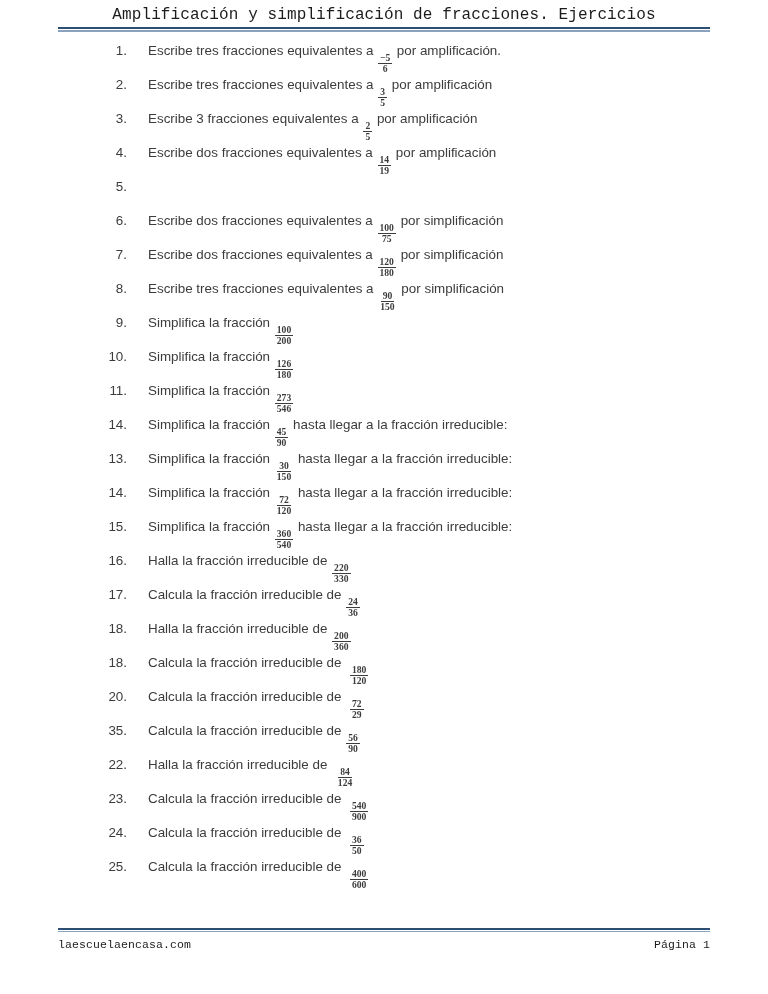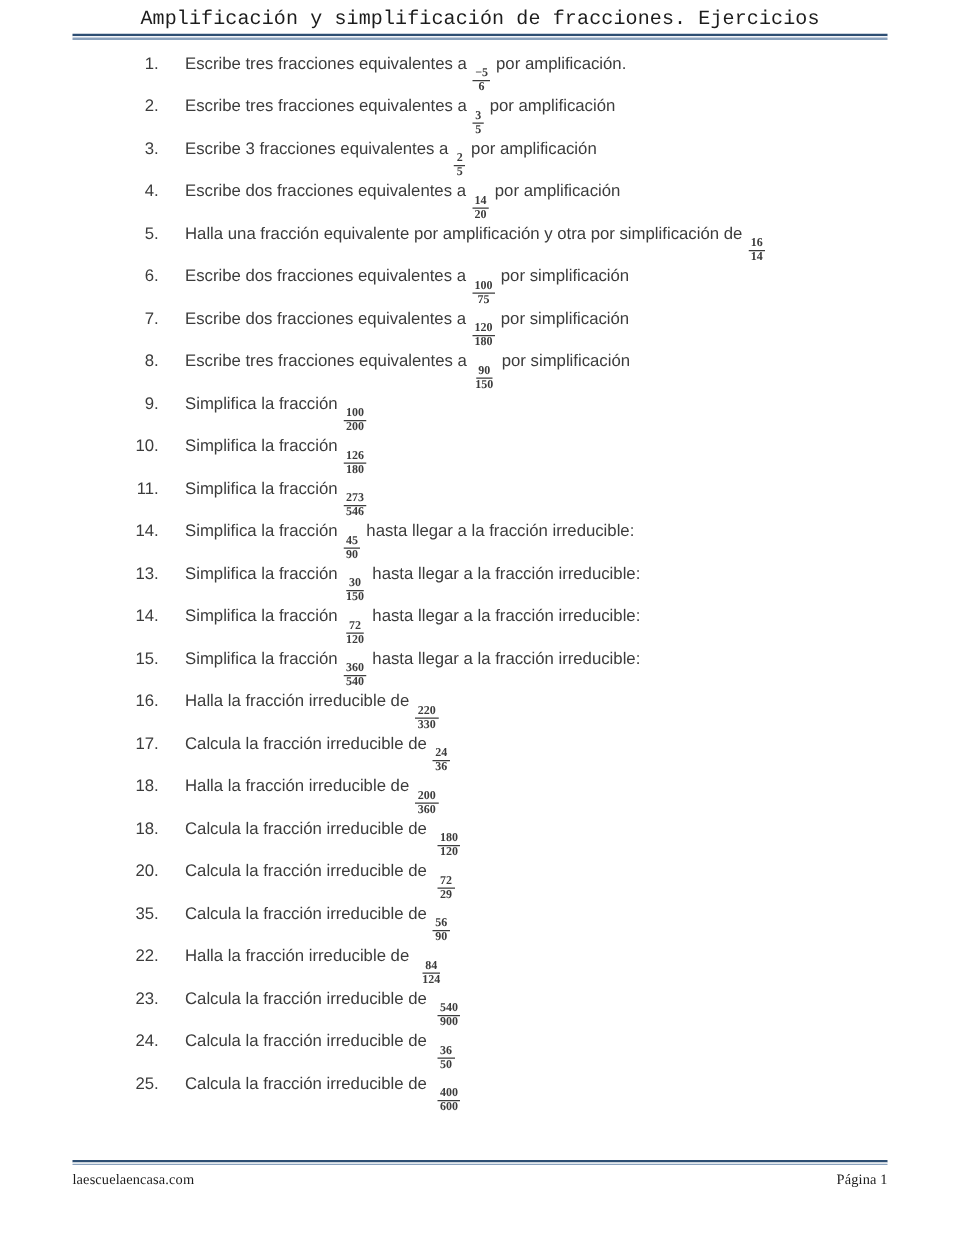--- a/index.html
+++ b/index.html
@@ -145,21 +145,21 @@
   }
   .footer-rule .rule-thin {
     height: 1px;
     background: #8ba2bd;
   }
   .footer-row {
     display: flex;
     justify-content: space-between;
     align-items: baseline;
     padding-top: 6px;
-    font-family: Liberation Serif, serif;
+    font-family: Liberation Mono, monospace;
     font-size: 11.5px;
     color: #1c1c1c;
   }
   .footer-site { letter-spacing: 0.1px; }
   .footer-page { letter-spacing: 0.1px; }
 </style>
 </head>
 <body>
 
 <div class="page">
@@ -192,29 +192,25 @@
         <span class="item-number">3.</span>
         <span class="item-body"><span class="item-text">Escribe 3 fracciones equivalentes a </span><span class="frac">
             <span class="num">2</span>
             <span class="den">5</span>
           </span><span class="item-text"> por amplificación</span></span>
       </li>
       <li class="exercise-item">
         <span class="item-number">4.</span>
         <span class="item-body"><span class="item-text">Escribe dos fracciones equivalentes a </span><span class="frac">
             <span class="num">14</span>
-            <span class="den">20</span>
+            <span class="den">19</span>
           </span><span class="item-text"> por amplificación</span></span>
       </li>
       <li class="exercise-item">
         <span class="item-number">5.</span>
-        <span class="item-body"><span class="item-text">Halla una fracción equivalente por amplificación y otra por simplificación de </span><span class="frac">
-            <span class="num">16</span>
-            <span class="den">14</span>
-          </span><span class="item-text"></span></span>
       </li>
       <li class="exercise-item">
         <span class="item-number">6.</span>
         <span class="item-body"><span class="item-text">Escribe dos fracciones equivalentes a </span><span class="frac">
             <span class="num">100</span>
             <span class="den">75</span>
           </span><span class="item-text"> por simplificación</span></span>
       </li>
       <li class="exercise-item">
         <span class="item-number">7.</span>

